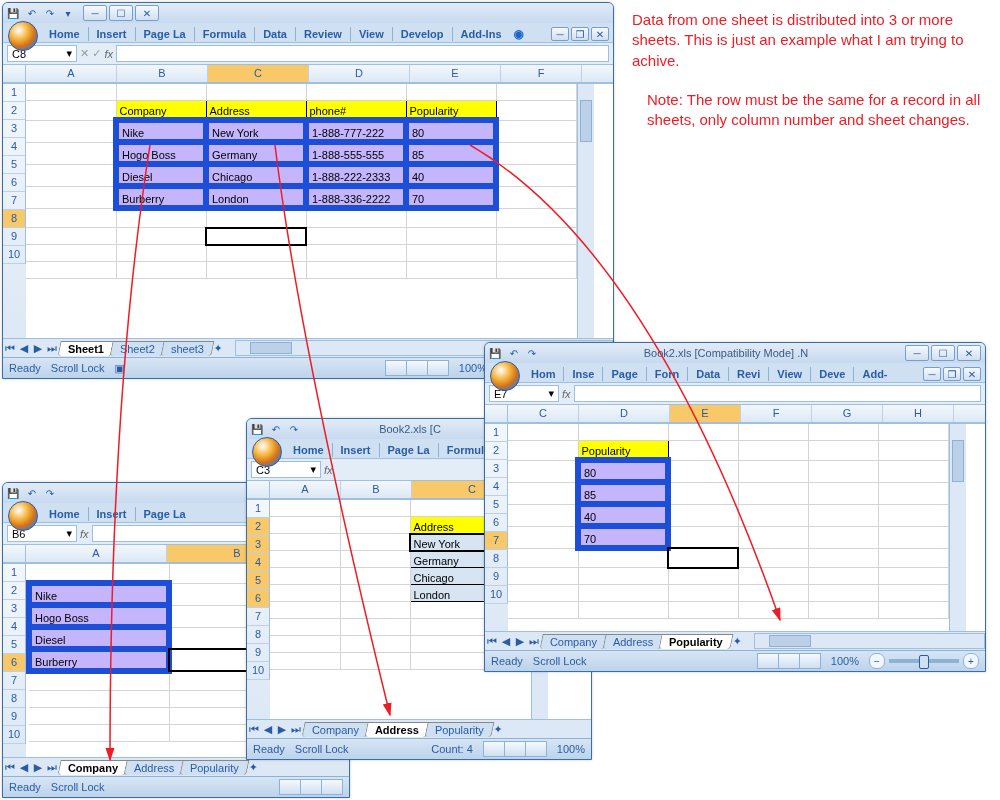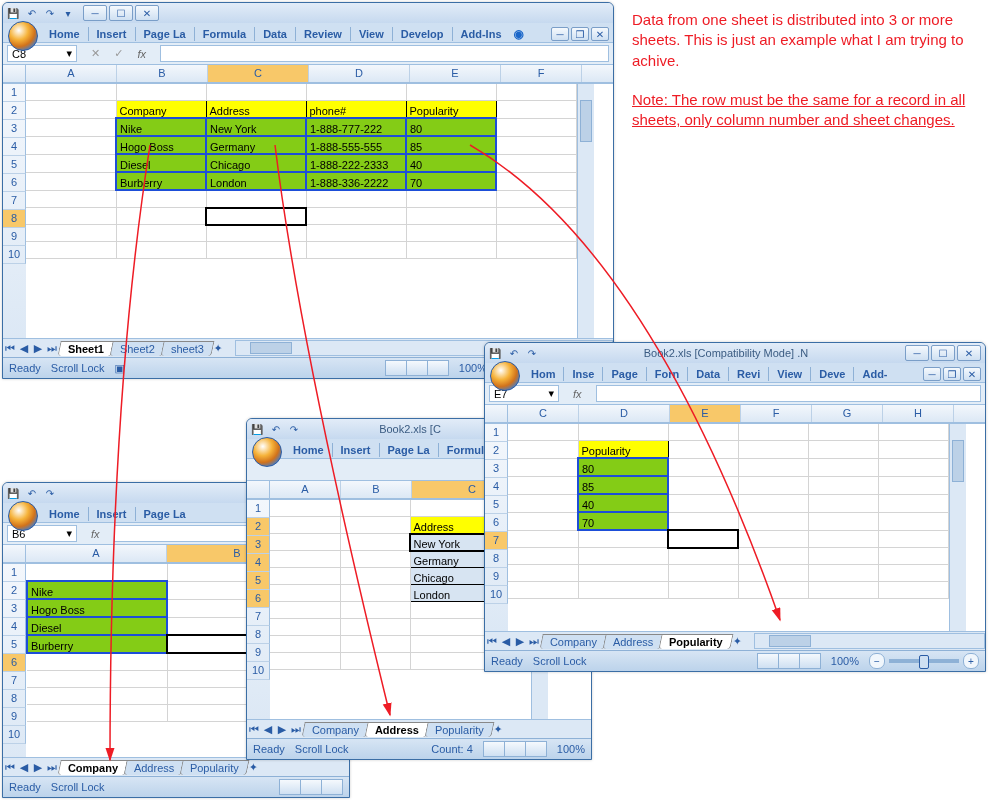--- a/index.html
+++ b/index.html
@@ -56,22 +56,22 @@
     display:flex;gap:2px;padding:3px 4px 0 40px;font-size:11px;
     background:#cfe0f2;
     align-items:center;
   }
   .ribbon-tab { padding:2px 6px; color:#2a5ca5; white-space:nowrap;font-weight:bold; }
   .ribbon-sep { border-left:1px solid #8eb1d6; height:14px; }
   .help-orb { color:#1a66c9; font-weight:bold; font-size:12px; margin-left:4px; }
   .inner-ctrl { display:flex; gap:2px; margin-left:auto; }
   .inner-ctrl .winbtn{ width:16px; height:12px; }
   .formula-row {
-    display:flex;align-items:center;gap:14px;background:#e3edf7;
-    border-top:1px solid #9fbfe0;border-bottom:1px solid #9fbfe0;padding:2px 4px;justify-content:flex-end;
+    display:flex;align-items:center;gap:3px;background:#e3edf7;
+    border-top:1px solid #9fbfe0;border-bottom:1px solid #9fbfe0;padding:2px 4px;
   }
   .namebox {
     background:#fff;border:1px solid #9fbfe0;min-width:60px;padding:1px 4px;
     display:flex;align-items:center;justify-content:space-between;font-size:11px;
   }
   .fx-label { font-style:italic; color:#666; }
   .fx-input { background:#fff;border:1px solid #9fbfe0;flex:1;height:15px;padding:0 4px;font-size:11px; }
   .grid-wrap { flex:1; background:#fff; display:flex; overflow:hidden; border-top:1px solid #9fbfe0;}
   .col-headers { display:flex; background:linear-gradient(#f3f7fc,#dce8f5); border-bottom:1px solid #9fbfe0;}
   .corner { width:22px; border-right:1px solid #9fbfe0; background:linear-gradient(#f3f7fc,#dce8f5);}
@@ -80,21 +80,21 @@
   .rh { width:22px; border-bottom:1px solid #bcd1e7; border-right:1px solid #9fbfe0; text-align:center; color:#2a5ca5; font-size:11px; line-height:17px;}
   .rh.sel, .ch.sel { background:#f8c869; }
   .cells { position:relative; }
   .cells table { border-collapse:collapse; table-layout:fixed; }
   .cells td {
     border-right:1px solid #d4d4d4;border-bottom:1px solid #d4d4d4;
     height:16px; font-size:11px; padding:0 3px; white-space:nowrap; overflow:hidden;
     vertical-align:bottom; background:#fff;
   }
   td.hdr { background:#ffff00; border:1px solid #000;}
-  td.db  { border:2px solid #1d4ed8; background:#84cc16;}
+  td.db  { border:6px solid #1d4ed8; background:#c4b5fd;}
   td.dbsel { border:1px solid #000; background:#d7e4f2;}
   td.num { }
   .active-cell { outline:2px solid #000; outline-offset:-1px;}
   .sheet-tabs {
     display:flex;align-items:center;background:#dce8f5;border-top:1px solid #9fbfe0;
     height:18px;font-size:11px;
   }
   .nav-arr { width:14px;text-align:center;color:#2a5ca5;}
   .stab {
     background:#fff;border:1px solid #888;border-bottom:none;
@@ -792,21 +792,21 @@
     <span>100%</span>
     <div class="zoom">
         <div class="zbtn">−</div>
         <div class="zoom-track"></div>
         <div class="zbtn">+</div>
       </div>
   </div>
 </div>
 
 <div class="annotation" style="left:632px;top:10px;width:350px;">Data from one sheet is distributed into 3 or more sheets. This is just an example what I am trying to achive.</div>
-<div class="annotation" style="left:632px;top:90px;width:350px;text-decoration:underline;">Note: The row must be the same for a record in all sheets, only column number and sheet changes.</div>
+<div class="annotation" style="left:647px;top:90px;width:350px;">Note: The row must be the same for a record in all sheets, only column number and sheet changes.</div>
 
 <svg class="arrows" width="1000" height="800">
   <defs>
       <marker id="ah" markerWidth="10" markerHeight="10" refX="8" refY="3" orient="auto">
         <path d="M0,0 L0,6 L9,3 z" fill="#ee1c25"></path>
       </marker>
     </defs>
   <path d="M150,145 Q110,400 110,760" stroke="#ee1c25" stroke-width="1.5" fill="none" marker-end="url(#ah)"></path>
   <path d="M275,145 Q300,350 390,715" stroke="#ee1c25" stroke-width="1.5" fill="none" marker-end="url(#ah)"></path>
   <path d="M470,145 Q650,250 780,620" stroke="#ee1c25" stroke-width="1.5" fill="none" marker-end="url(#ah)"></path>

